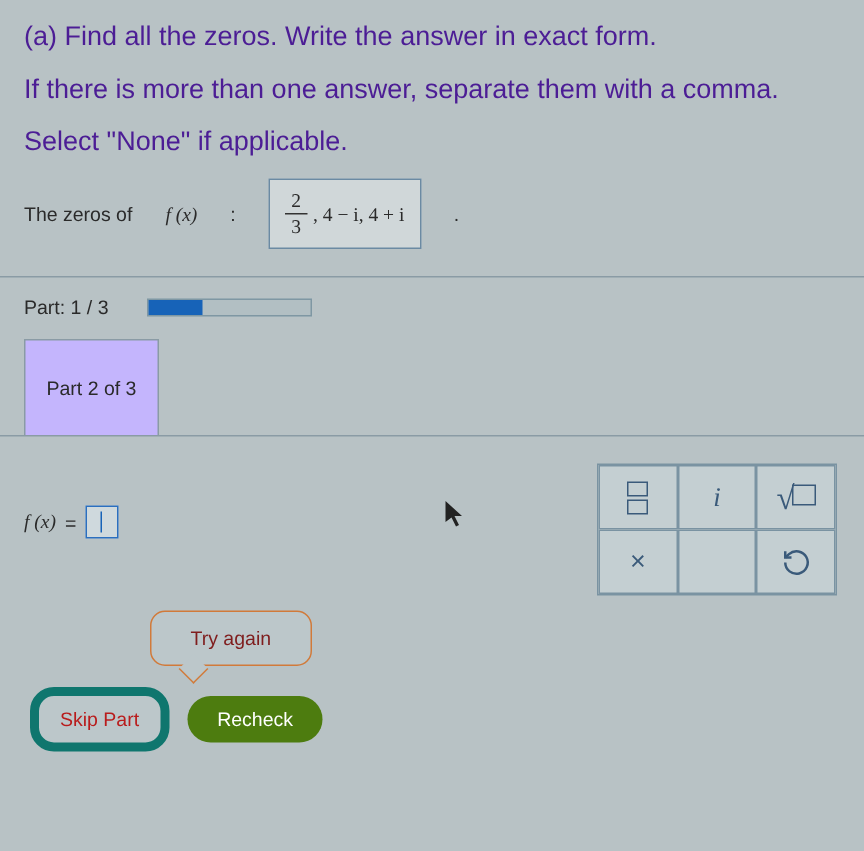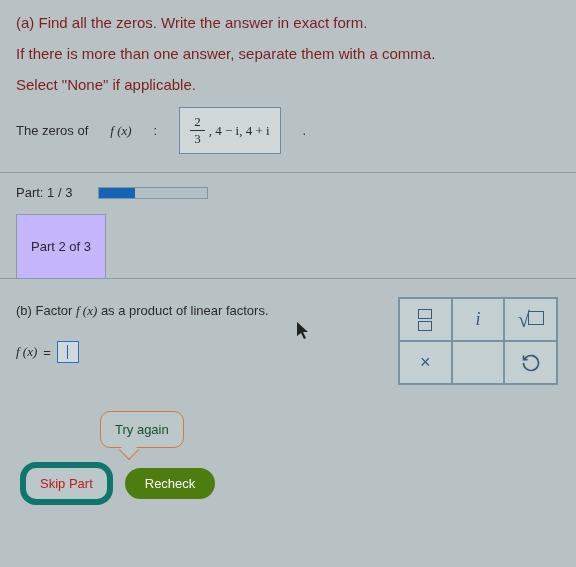--- a/index.html
+++ b/index.html
@@ -7,21 +7,21 @@
   font-family: Verdana, Arial, sans-serif;
   background: #b8c2c5;
   width: 576px;
   height: 567px;
   overflow: hidden;
   color: #2a2a2a;
   font-size: 13px;
 }
 .content { padding: 14px 16px 0 16px; }
 .line { margin-bottom: 14px; }
-.line.instruction { font-size: 15px; color: #7f1d1d; }
+.line.instruction { font-size: 18px; color: #4c1d95; }
 .math { font-family: Georgia, 'Times New Roman', serif; font-style: italic; }
 .zeros-line { display: flex; align-items: center; gap: 22px; margin-top: 4px; }
 .answer-box {
   border: 1px solid #6b8aa3;
   background: #d0d7d9;
   padding: 6px 10px;
   display: flex;
   align-items: center;
   gap: 4px;
 }
@@ -103,22 +103,22 @@
   background: #cfd9dd;
   display: inline-flex;
   align-items: center;
   justify-content: center;
 }
 .input-slot .caret { width: 1px; height: 14px; background: #1763b8; }
 .try-again-wrap { margin-top: 48px; margin-left: 84px; position: relative; display: inline-block; }
 .try-again {
   border: 1.5px solid #d17a3a;
   border-radius: 10px;
-  padding: 10px 14px;
-  color: #14532d;
+  padding: 10px 26px;
+  color: #7f1d1d;
   background: #bcc7ca;
   font-size: 13px;
 }
 .try-again-tail {
   position: absolute;
   left: 22px;
   bottom: -9px;
   width: 14px;
   height: 14px;
   border-left: 1.5px solid #d17a3a;
@@ -206,23 +206,20 @@
     </div>
     <div class="cell" style="grid-column:2/3"></div>
     <div class="cell">
       <svg width="20" height="20" viewBox="0 0 24 24" fill="none" stroke="#3a5a7a" stroke-width="2">
         <path d="M3 12a9 9 0 1 0 3-6.7L3 8"></path>
         <polyline points="3 3 3 8 8 8"></polyline>
       </svg>
     </div>
   </div>
 
-  <div>
-    <span>(b) Factor </span><span class="math">f (x)</span><span> as a product of linear factors.</span>
-  </div>
 
   <svg class="cursor" width="14" height="20" viewBox="0 0 14 20">
     <path d="M1 1 L1 15 L5 12 L8 18 L10 17 L7 11 L12 11 Z" fill="#222"></path>
   </svg>
 
   <div class="fx-line">
     <span class="math">f (x)</span>
     <span>=</span>
     <span class="input-slot">
       <span class="caret"></span>

